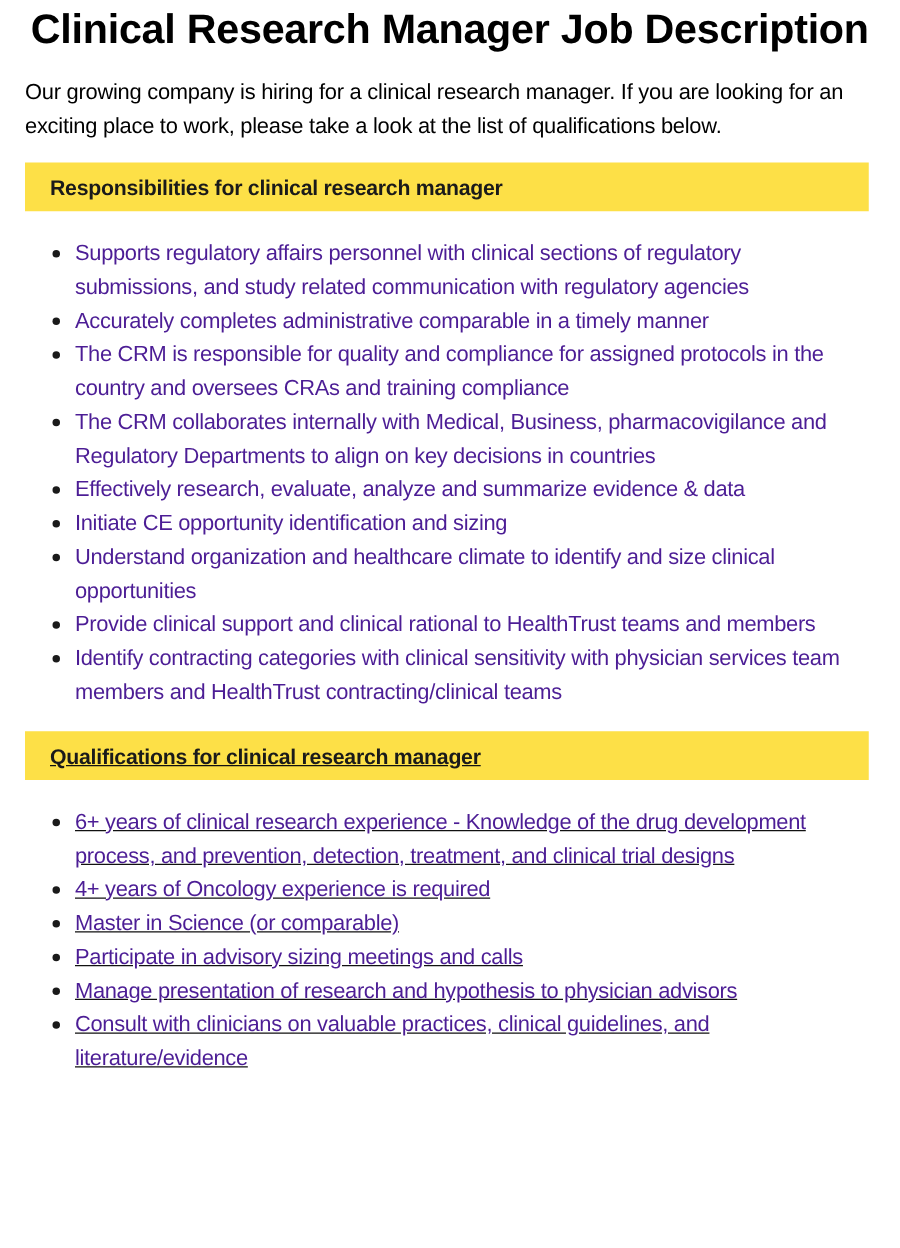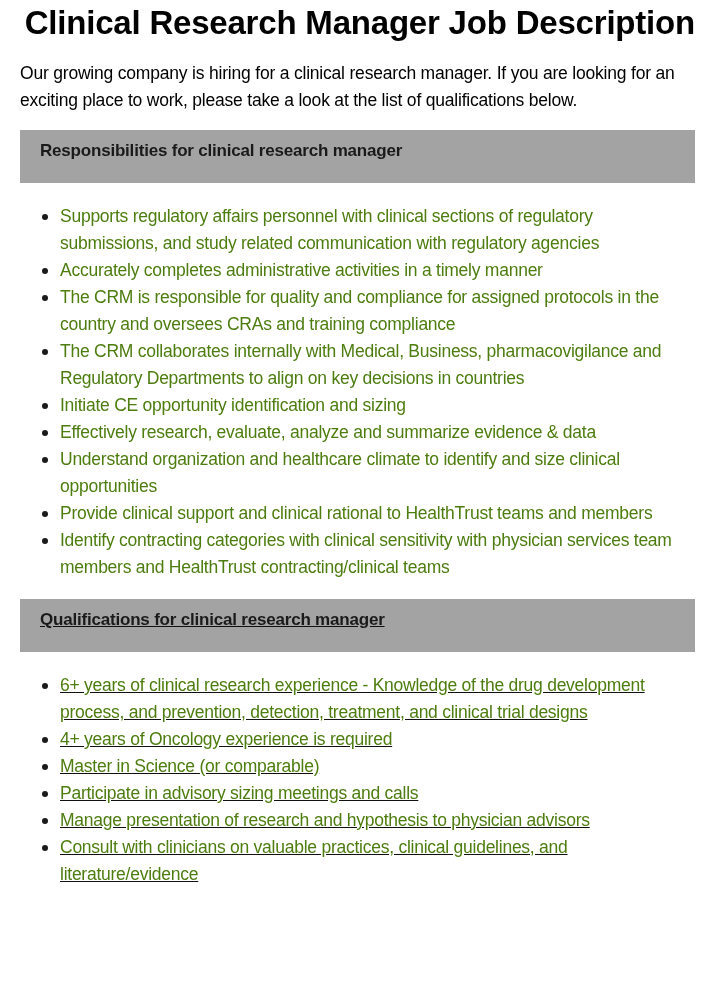--- a/index.html
+++ b/index.html
@@ -31,40 +31,40 @@
     }
     .intro {
       margin: 16px 0 0 0;
       font-size: 17.5px;
       line-height: 27px;
       color: #000000;
       letter-spacing: -0.2px;
     }
     .section-header {
       margin-top: 16px;
-      background: #a3a3a3;
-      height: 53px;
+      background: #fde047;
+      height: 39px;
       line-height: 41px;
       padding-left: 20px;
       font-size: 17px;
       font-weight: bold;
       color: #1a1a1a;
       letter-spacing: -0.2px;
     }
     ul.items {
       list-style: none;
       margin: 0;
       padding: 20px 0 0 0;
     }
     ul.items li {
       position: relative;
       padding-left: 40px;
       font-size: 17.5px;
       line-height: 27px;
-      color: #4d7c0f;
+      color: #4c1d95;
       letter-spacing: -0.25px;
     }
     ul.items li .bullet {
       position: absolute;
       left: 22px;
       top: 11px;
       width: 6px;
       height: 6px;
       border-radius: 50%;
       background: #1a1a1a;
@@ -75,25 +75,25 @@
 <body>
 
 <div class="page">
   <h1 class="title">Clinical Research Manager Job Description</h1>
   <p class="intro">Our growing company is hiring for a clinical research manager. If you are looking for an exciting place to work, please take a look at the list of qualifications below.</p>
 
   <div>
     <div class="section-header">Responsibilities for clinical research manager</div>
     <ul class="items">
       <li><span class="bullet"></span><span>Supports regulatory affairs personnel with clinical sections of regulatory submissions, and study related communication with regulatory agencies</span></li>
-      <li><span class="bullet"></span><span>Accurately completes administrative activities in a timely manner</span></li>
+      <li><span class="bullet"></span><span>Accurately completes administrative comparable in a timely manner</span></li>
       <li><span class="bullet"></span><span>The CRM is responsible for quality and compliance for assigned protocols in the country and oversees CRAs and training compliance</span></li>
       <li><span class="bullet"></span><span>The CRM collaborates internally with Medical, Business, pharmacovigilance and Regulatory Departments to align on key decisions in countries</span></li>
+      <li><span class="bullet"></span><span>Effectively research, evaluate, analyze and summarize evidence &amp; data</span></li>
       <li><span class="bullet"></span><span>Initiate CE opportunity identification and sizing</span></li>
-      <li><span class="bullet"></span><span>Effectively research, evaluate, analyze and summarize evidence &amp; data</span></li>
       <li><span class="bullet"></span><span>Understand organization and healthcare climate to identify and size clinical opportunities</span></li>
       <li><span class="bullet"></span><span>Provide clinical support and clinical rational to HealthTrust teams and members</span></li>
       <li><span class="bullet"></span><span>Identify contracting categories with clinical sensitivity with physician services team members and HealthTrust contracting/clinical teams</span></li>
     </ul>
   </div>
 
   <div class="section-2">
     <div class="section-header" style="margin-top:0">Qualifications for clinical research manager</div>
     <ul class="items">
       <li><span class="bullet"></span><span>6+ years of clinical research experience - Knowledge of the drug development process, and prevention, detection, treatment, and clinical trial designs</span></li>

